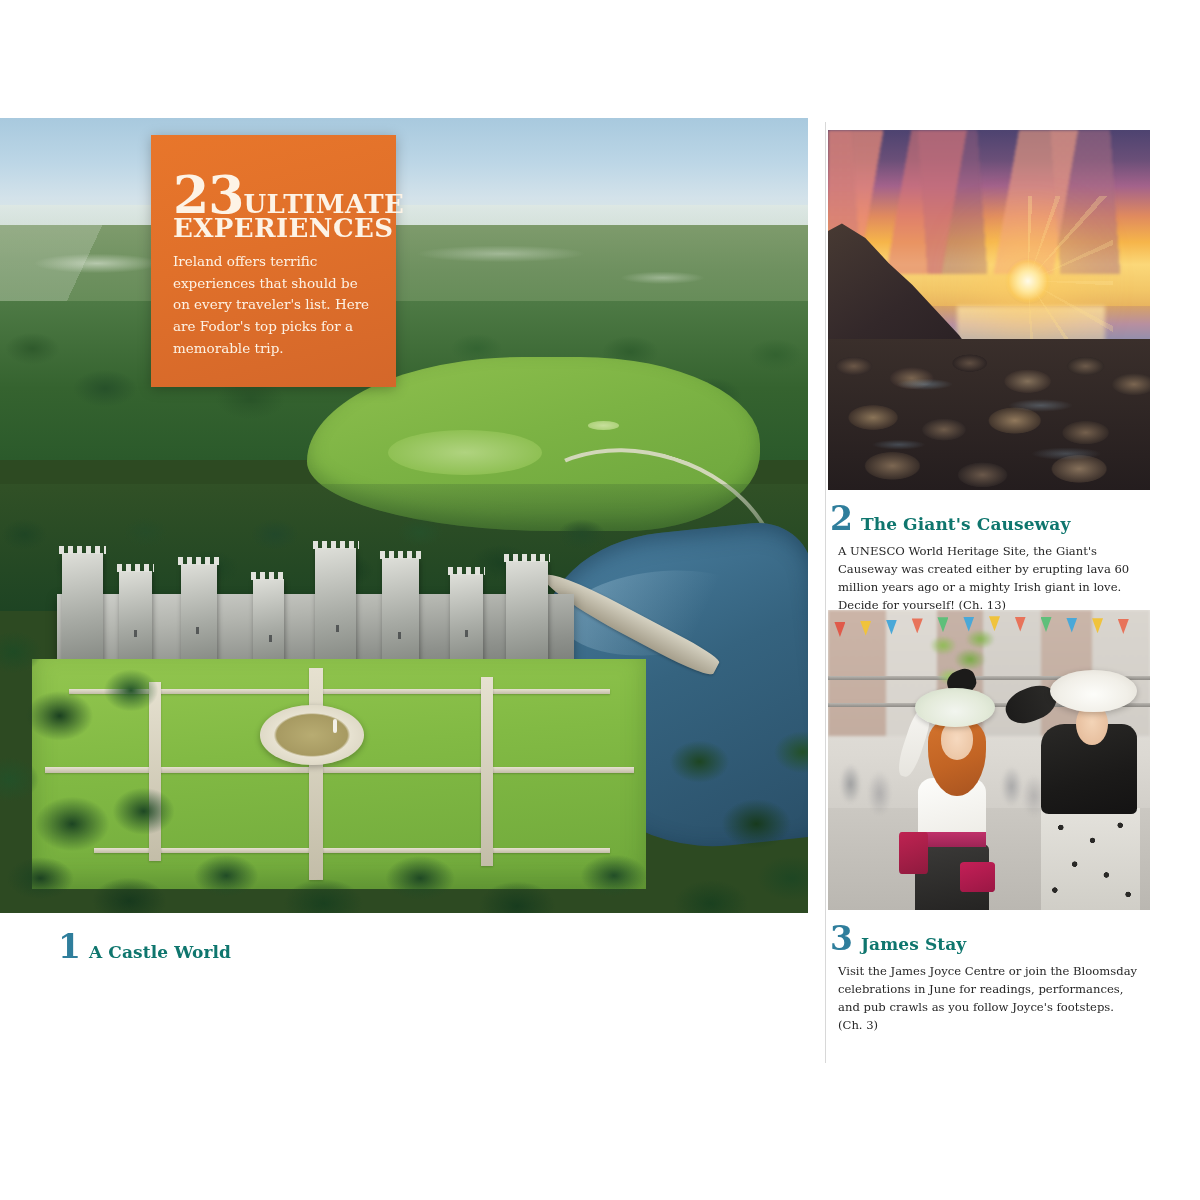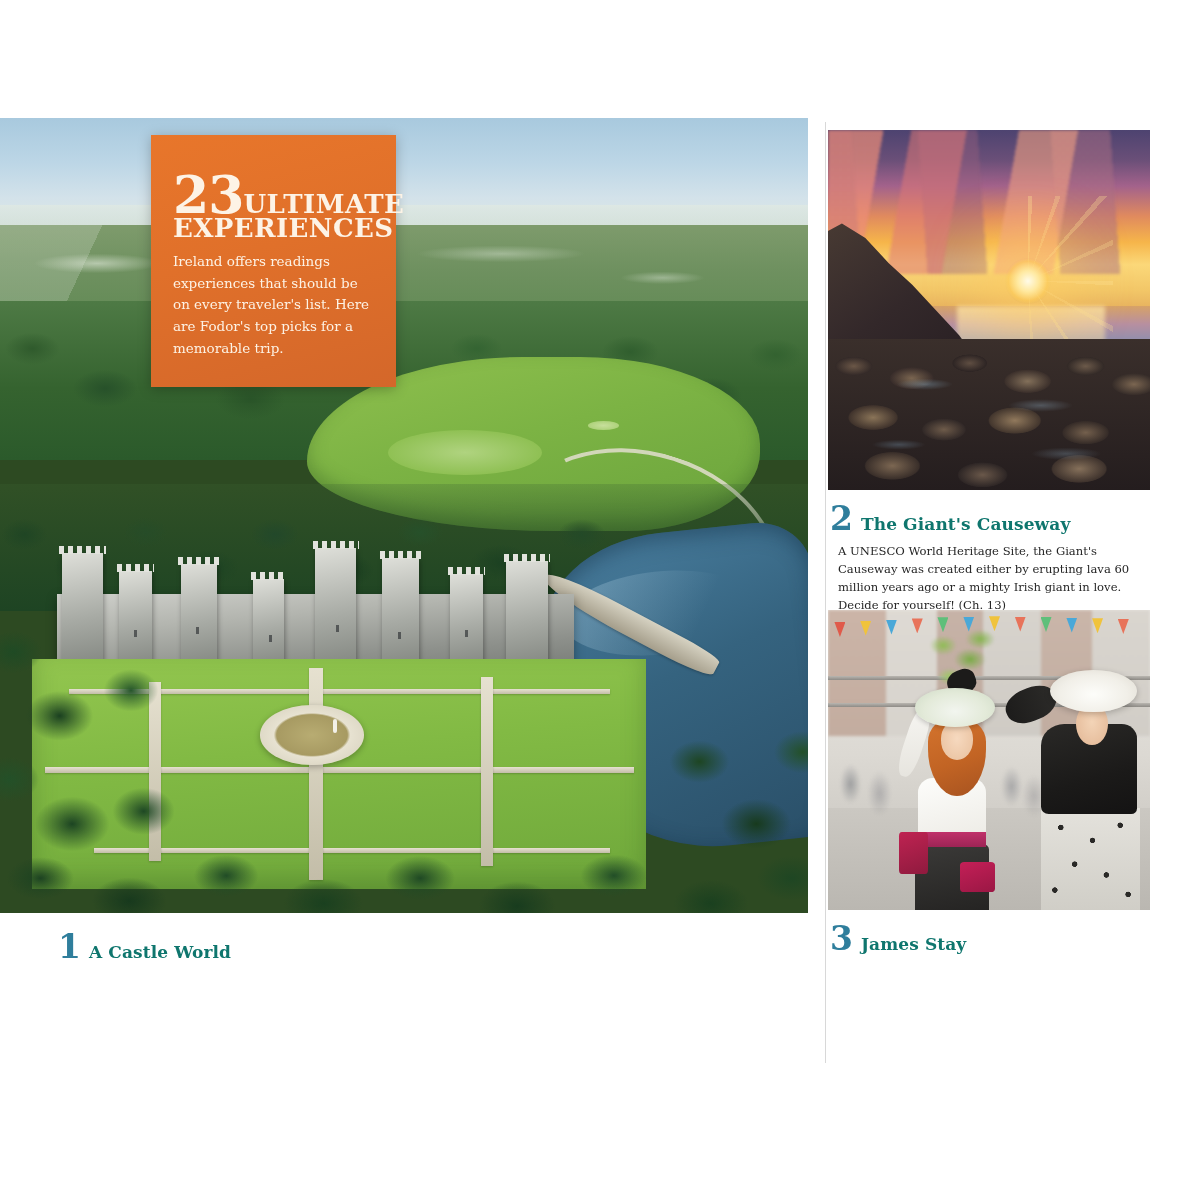--- a/index.html
+++ b/index.html
@@ -700,21 +700,21 @@
 
       <div class="fg-trees-left"></div>
       <div class="fg-trees-right"></div>
       <div class="fg-trees-bottom"></div>
 
       <div class="callout">
         <h1 class="callout-title">
           <span class="callout-num">23</span><span class="callout-ultimate">ULTIMATE</span>
           <span class="callout-exp">EXPERIENCES</span>
         </h1>
-        <p class="callout-body">Ireland offers readings experiences that should be on every traveler's list. Here are Fodor's top picks for a memorable trip.</p>
+        <p class="callout-body">Ireland offers terrific experiences that should be on every traveler's list. Here are Fodor's top picks for a memorable trip.</p>
       </div>
     </div>
 
     <div class="caption caption-left">
       <div class="cap-head">
         <span class="cap-num">1</span>
         <span class="cap-title">A Castle World</span>
       </div>
     </div>
   </div>
@@ -781,15 +781,16 @@
       <div class="jy-w2-body"></div>
       <div class="jy-w2-face"></div>
       <div class="jy-w2-hat"></div>
     </div>
 
     <div class="caption caption-3">
       <div class="cap-head">
         <span class="cap-num">3</span>
         <span class="cap-title">James Stay</span>
       </div>
+      <p class="cap-body">Visit the James Joyce Centre or join the Bloomsday celebrations in June for readings, performances, and pub crawls as you follow Joyce's footsteps. (Ch. 3)</p>
     </div>
   </div>
 </div>
 
 </body></html>

